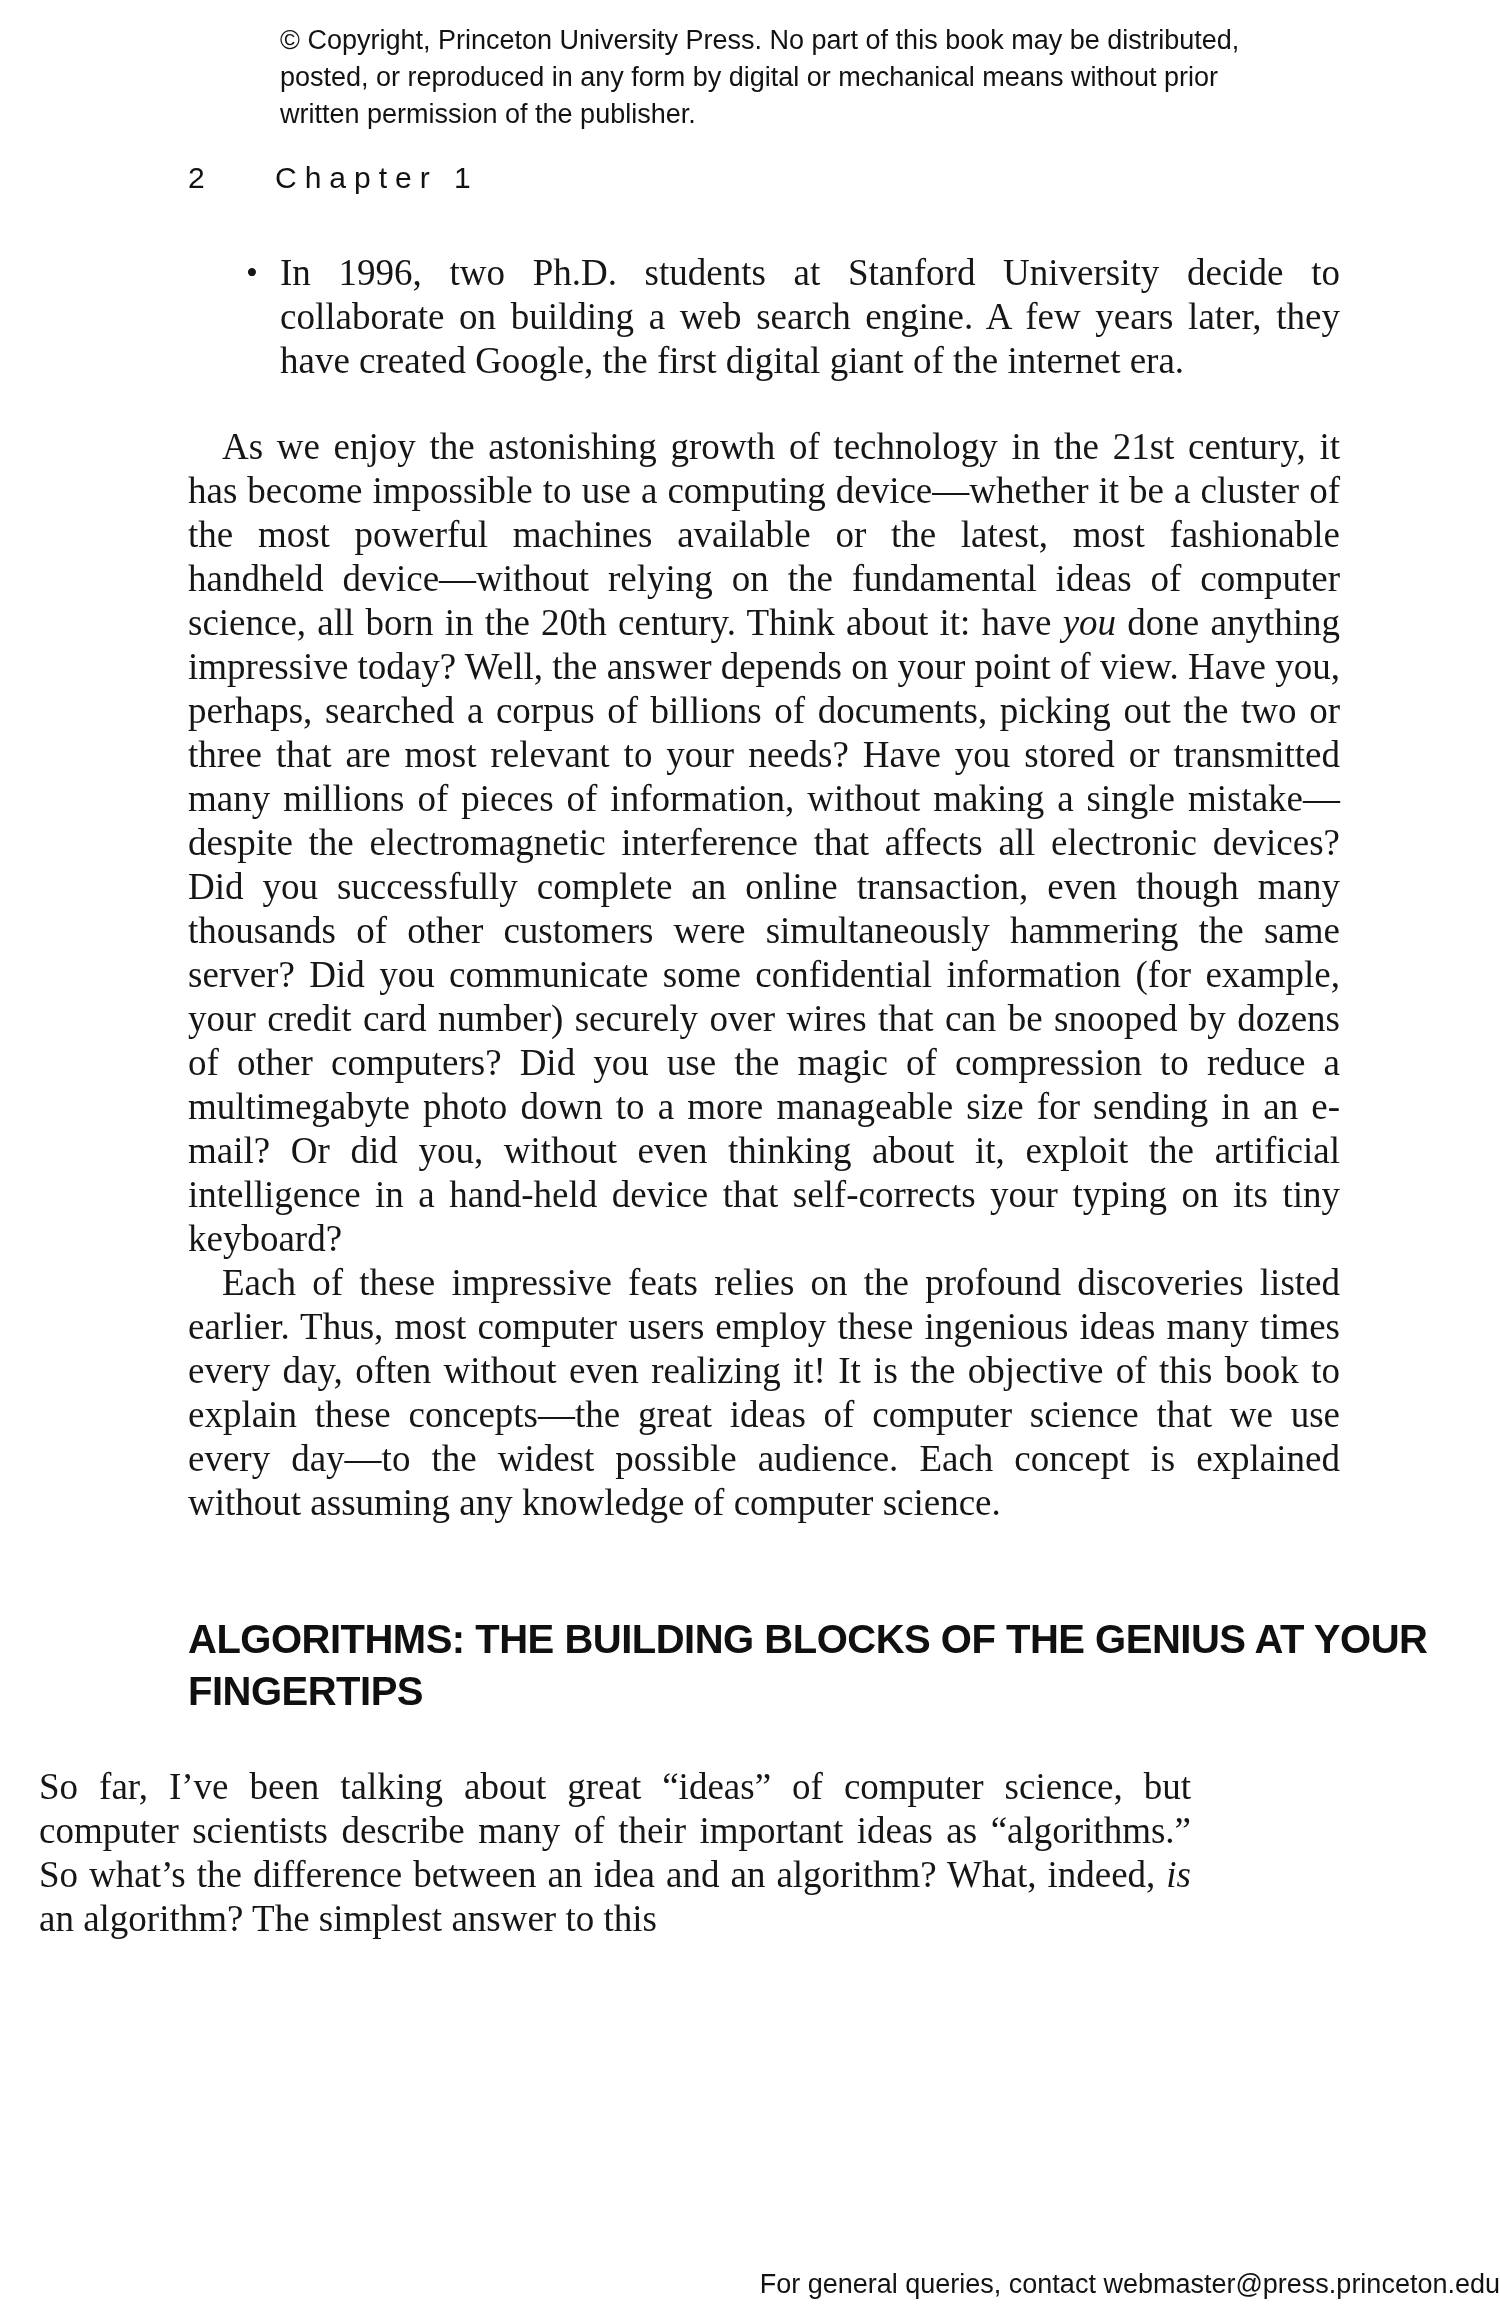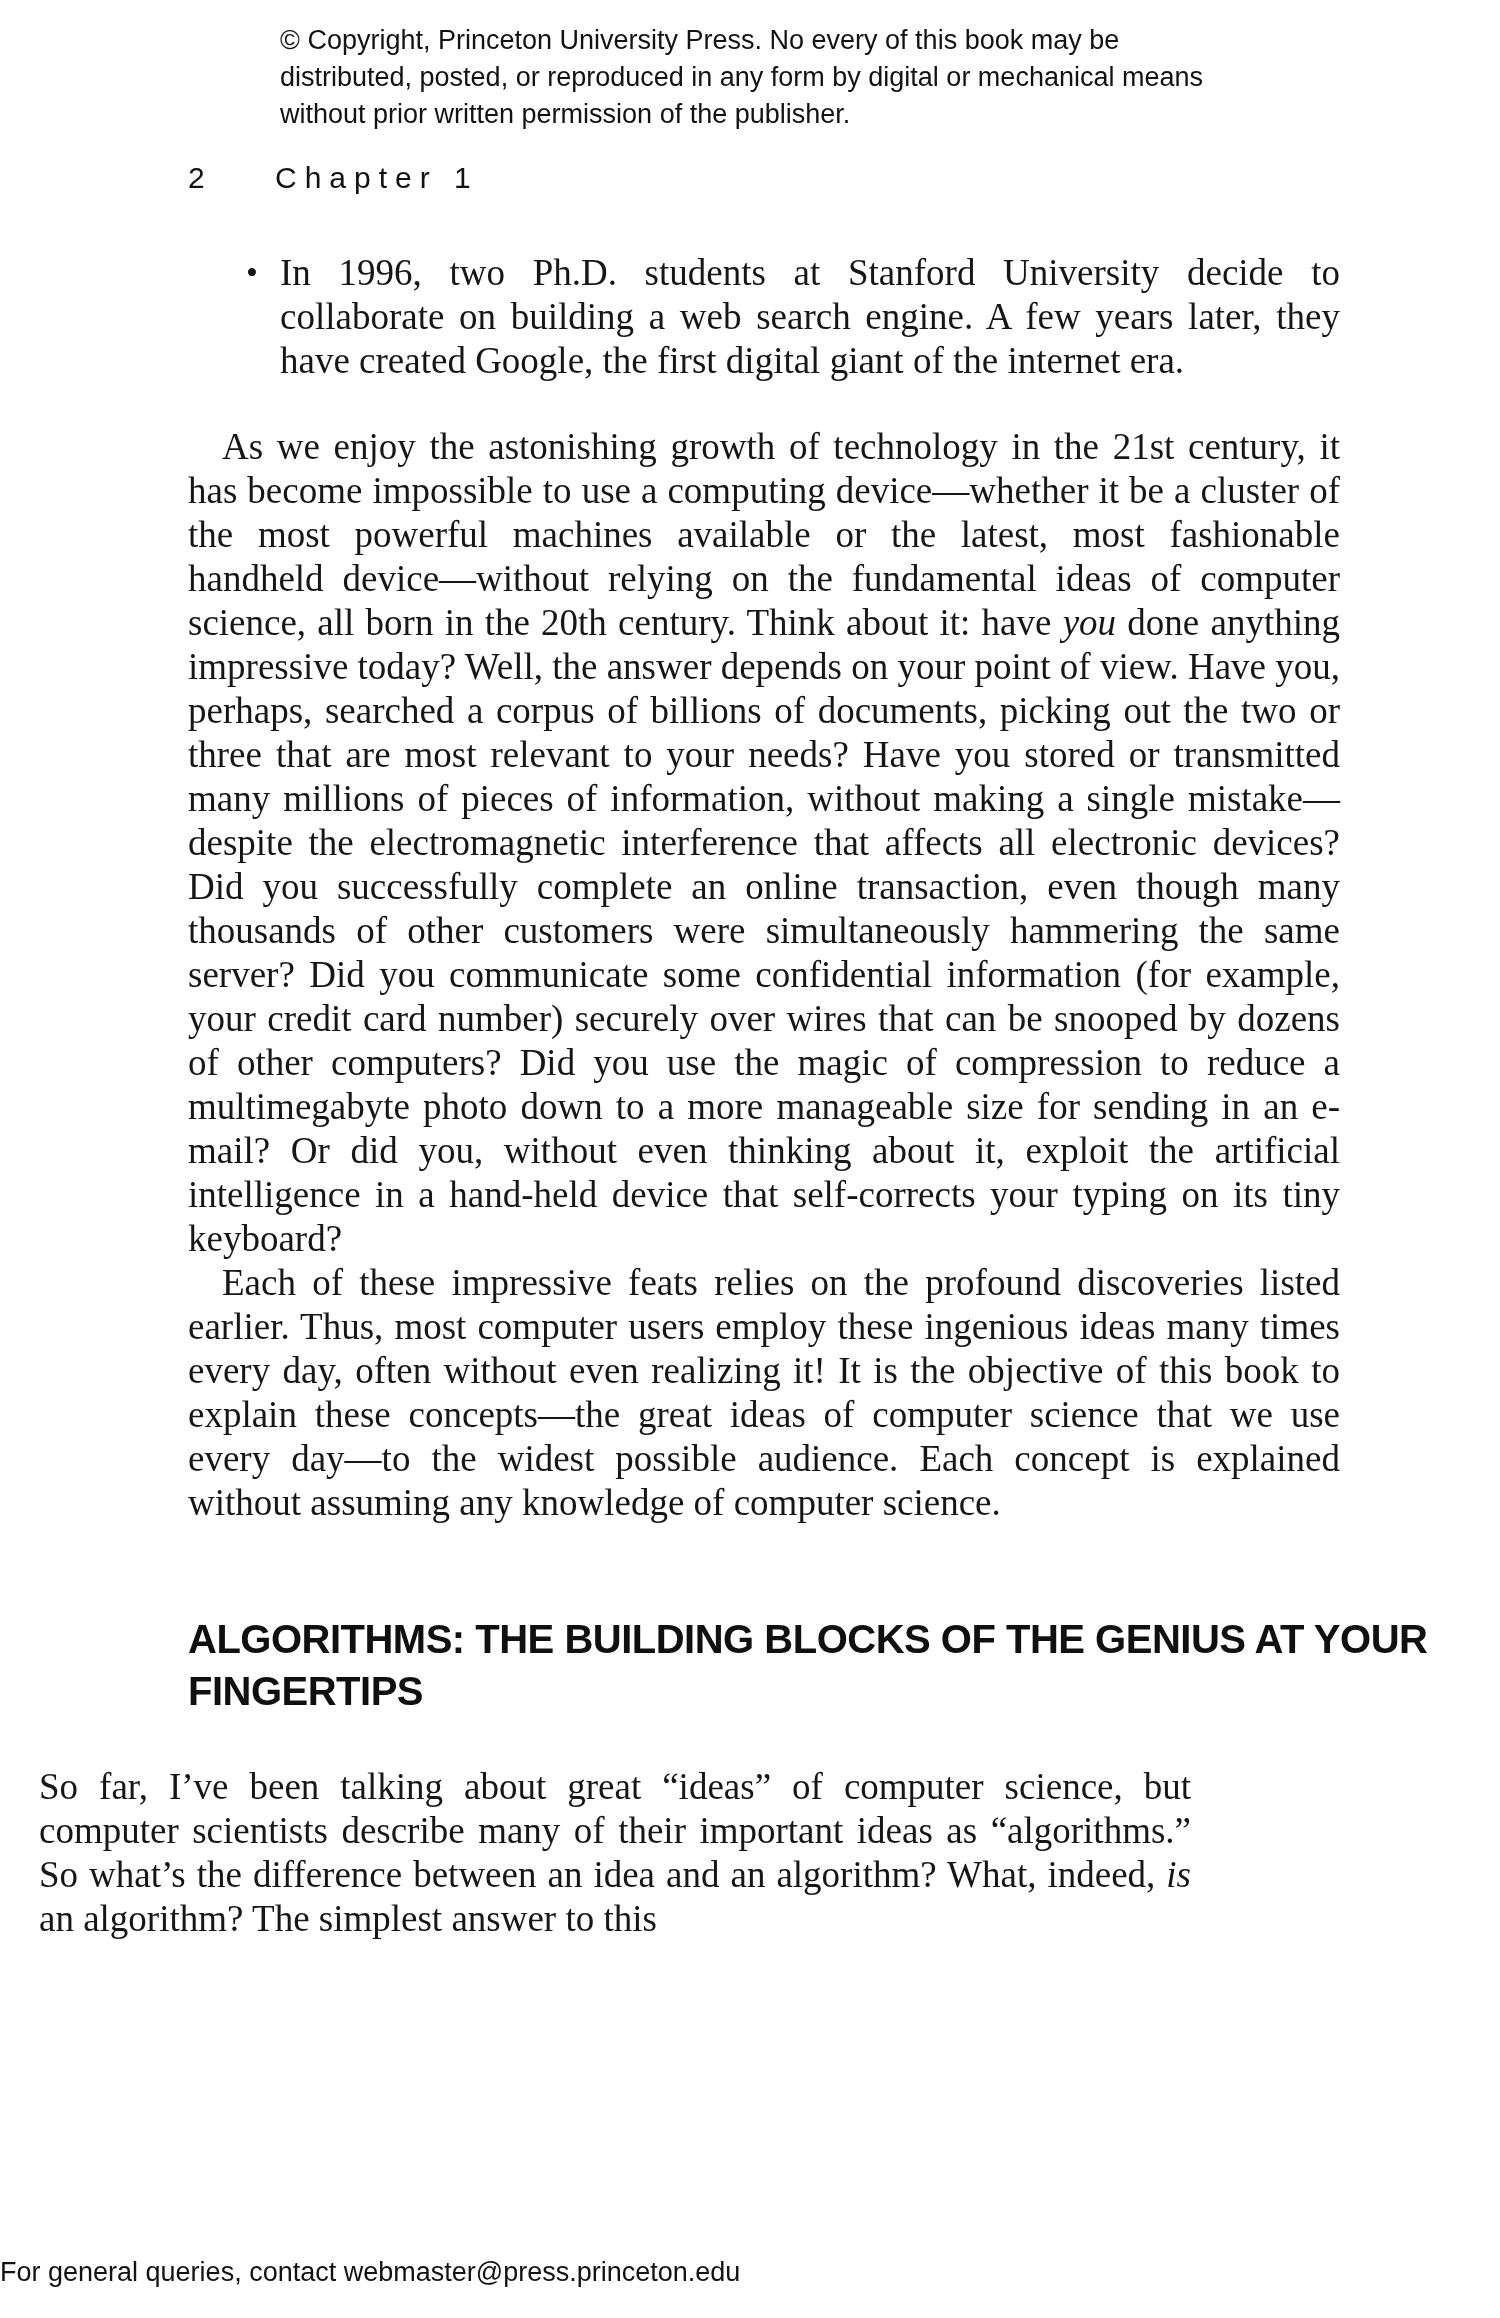--- a/index.html
+++ b/index.html
@@ -55,36 +55,36 @@
     font-family: "Liberation Sans", sans-serif;
     font-size: 40px;
     line-height: 52px;
     font-weight: 700;
     letter-spacing: -0.5px;
     color: #101010;
   }
   .footer {
     position: absolute;
     left: 0;
-    bottom: 28px;
+    bottom: 16px;
     width: 100%;
-    text-align: left;
+    text-align: right;
     font-family: "Liberation Sans", sans-serif;
     font-size: 27px;
     line-height: 36px;
     color: #121212;
   }
   em { font-style: italic; }
 </style>
 </head>
 <body>
 
 <div class="page">
 
-  <div class="copyright">© Copyright, Princeton University Press. No every of this book may be distributed, posted, or reproduced in any form by digital or mechanical means without prior written permission of the publisher.</div>
+  <div class="copyright">© Copyright, Princeton University Press. No part of this book may be distributed, posted, or reproduced in any form by digital or mechanical means without prior written permission of the publisher.</div>
 
   <div class="pagehead">
     <span class="pagenum">2</span><span class="runhead">Chapter 1</span>
   </div>
 
   <div class="list-block serif">
     <div class="bullet-row">
       <span class="bullet-dot">•</span>
       <span class="bullet-text">In 1996, two Ph.D. students at Stanford University decide to collaborate on building a web search engine. A few years later, they have created Google, the first digital giant of the internet era.</span>
     </div>

